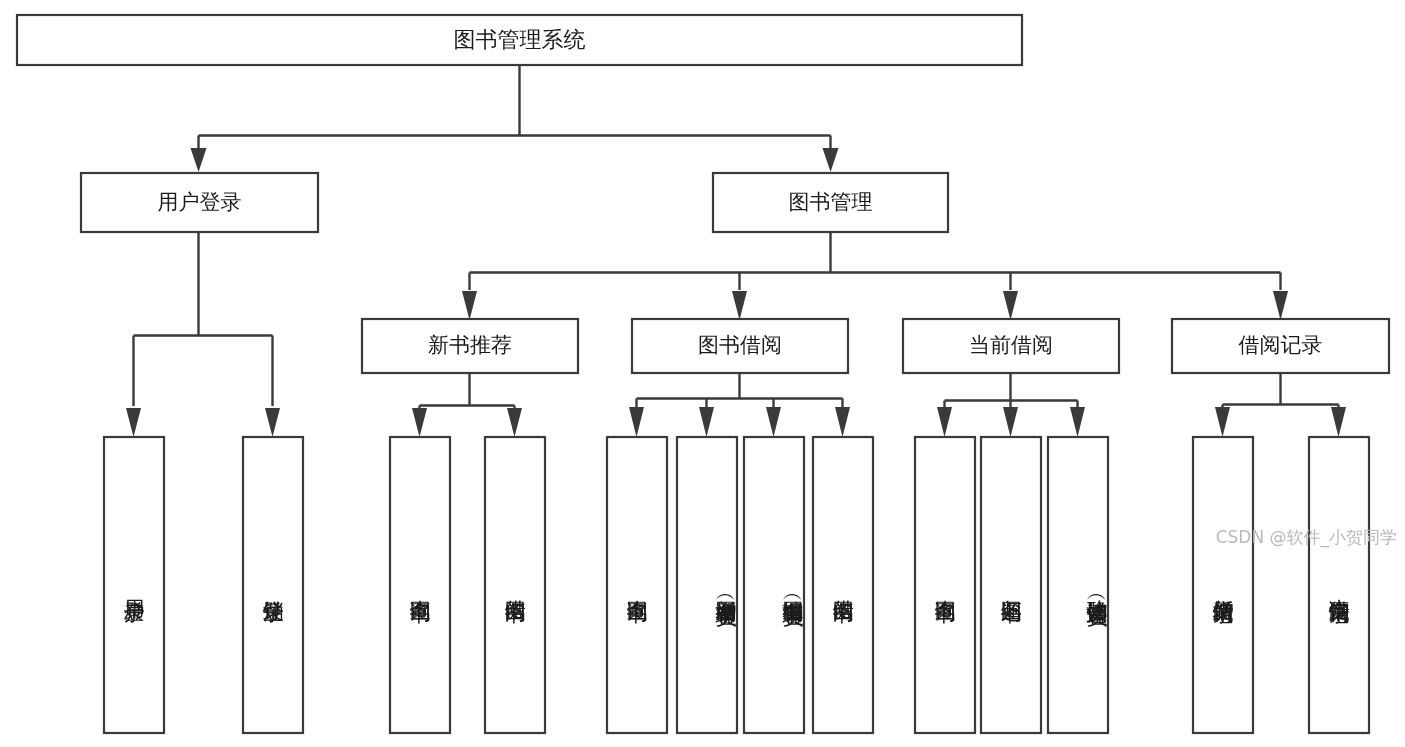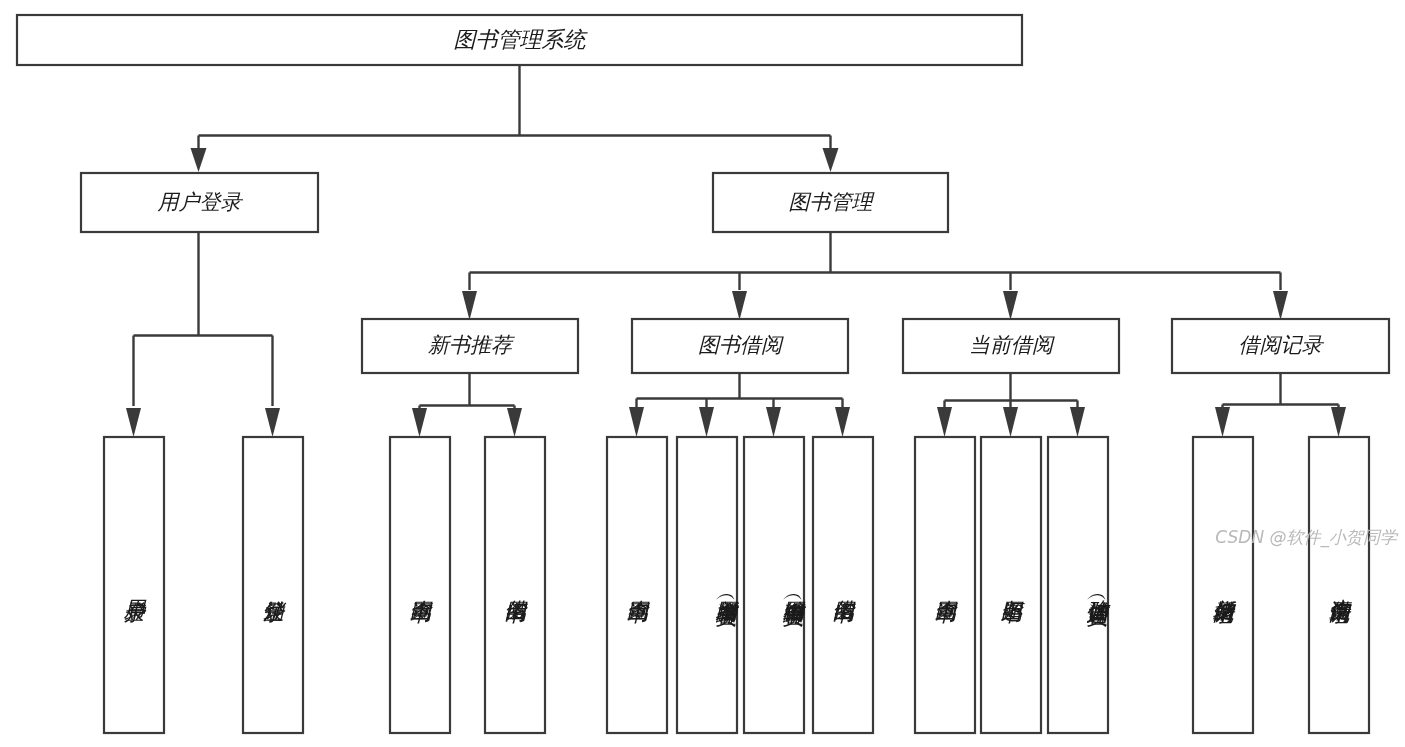--- a/index.html
+++ b/index.html
@@ -11,21 +11,20 @@
     width: 1405px;
     height: 747px;
     font-family: "DejaVu Sans", "Liberation Sans", sans-serif;
     overflow: hidden;
   }
   #diagram-root {
     position: relative;
     width: 1405px;
     height: 555px;
     background: #ffffff;
-    font-style: italic;
   }
   svg#flow {
     position: absolute;
     top: 0;
     left: 0;
     width: 1405px;
     height: 747px;
   }
   .node-box {
     fill: #ffffff;

